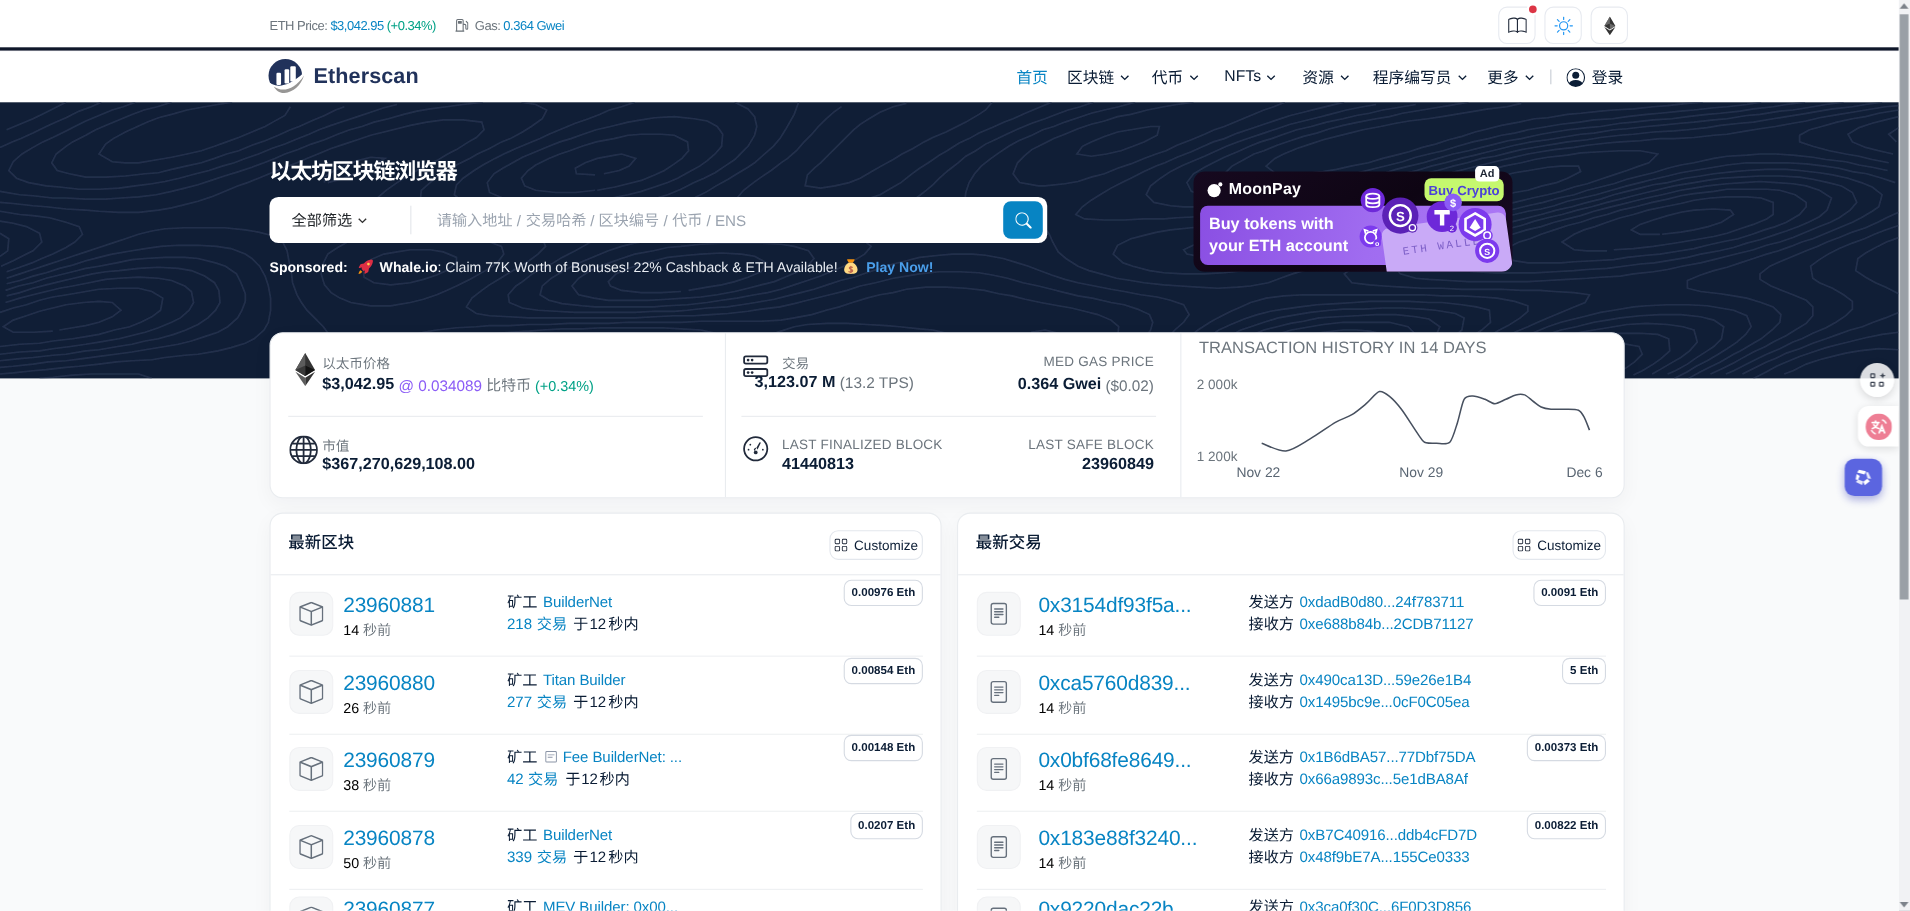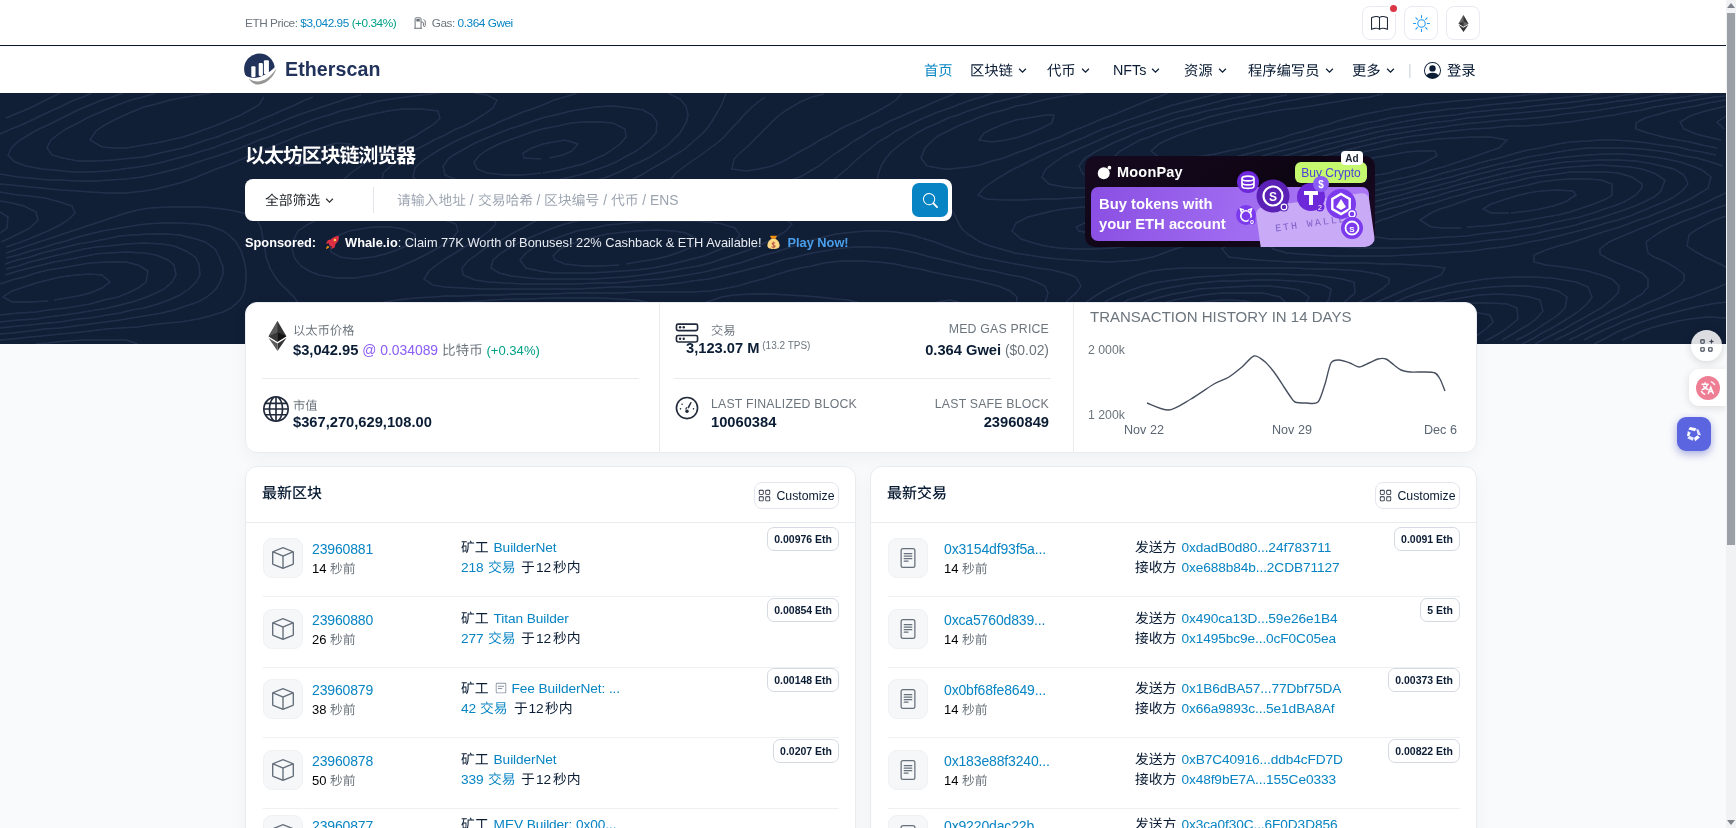--- a/index.html
+++ b/index.html
@@ -1,21 +1,21 @@
 <!DOCTYPE html>
 <html><head><meta charset="utf-8"><title>Etherscan</title>
 <style>
 *{margin:0;padding:0;box-sizing:border-box}
 html,body{width:1736px;height:828px;overflow:hidden;font-family:"Liberation Sans",sans-serif;background:#f9fafb}
 .page{position:relative;width:1726px;height:828px}
 a{text-decoration:none}
 .lk{color:#0784c3}
-.f15{font-size:14px;letter-spacing:-.15px}
+.f15{font-size:19px;letter-spacing:-.15px}
 .f14{font-size:13.7px;letter-spacing:-.1px}
-.topbar{position:absolute;left:0;top:0;width:100%;height:46px;background:#fff;border-bottom:1px solid #0f172a}
+.topbar{position:absolute;left:0;top:0;width:100%;height:46px;background:#fff;border-bottom:3px solid #0f172a}
 .header{position:absolute;left:0;top:47px;width:100%;height:46px;background:#fff}
 .hero{position:absolute;left:0;top:93px;width:100%;height:251px;background:#101e36;overflow:hidden}
 .tb-item{position:absolute;top:0;height:45px;display:flex;align-items:center;font-size:11.8px;color:#6c757d;letter-spacing:-.45px}
 .navbtn{position:absolute;top:6px;width:34px;height:34px;border:1px solid #e7eaf0;border-radius:8px;background:#fff;display:flex;align-items:center;justify-content:center}
 .nav{position:absolute;top:0;height:46px;display:flex;align-items:center;font-size:14.3px;color:#0b1d35;font-weight:500}
 .card{position:absolute;background:#fff;border:1px solid #e9ecef;border-radius:12px;box-shadow:0 6px 18px rgba(16,30,54,.04)}
 .slabel{font-size:12.3px;color:#6c757d;letter-spacing:.2px}
 .sval{font-size:14.7px;color:#0b1d35;font-weight:700}
 .hdiv{position:absolute;height:1px;background:#e9ecef}
 .vdiv{position:absolute;width:1px;background:#e9ecef}
@@ -316,21 +316,21 @@
 
   <div style="position:absolute;left:1085px;top:63px;width:290px;height:91px;border-radius:10px;background:linear-gradient(145deg,#16091f 0%,#0e0513 55%,#1b0b28 100%);overflow:hidden">
     <div style="position:absolute;left:6px;right:6px;top:31px;bottom:6px;border-radius:7px;background:linear-gradient(100deg,#8a4fe3 0%,#a06cf0 55%,#ab77f5 100%)"></div>
     <div style="position:absolute;left:12px;top:8px;display:flex;align-items:center">
       <svg width="15" height="15" viewBox="0 0 20 20">
             <circle cx="9" cy="11" r="8" fill="#fff"></circle>
             <circle cx="16.5" cy="3.5" r="2.5" fill="#fff"></circle>
           </svg>
       <span style="color:#fff;font-weight:700;font-size:14.5px;margin-left:5px;letter-spacing:.2px">MoonPay</span>
     </div>
-    <div style="position:absolute;right:8px;top:6px;width:72px;height:21px;background:#c5f86e;border-radius:6px;display:flex;align-items:center;justify-content:center;color:#4b41d7;font-weight:400;font-size:12px">Buy Crypto</div>
+    <div style="position:absolute;right:8px;top:6px;width:72px;height:21px;background:#c5f86e;border-radius:6px;display:flex;align-items:center;justify-content:center;color:#4b41d7;font-weight:700;font-size:12px">Buy Crypto</div>
     <div style="position:absolute;left:14px;top:38px;color:#fff;font-weight:700;font-size:14.8px;line-height:20px">Buy tokens with<br>your ETH account</div>
     <svg style="position:absolute;left:150px;top:8px" width="140" height="83" viewBox="0 0 140 83">
       <g transform="rotate(-8 80 60)">
             <rect x="23" y="36" width="114" height="60" rx="7" fill="#c9aaf7"></rect>
             <text x="40" y="62" font-size="10" fill="#7d5fc7" font-family="Liberation Mono,monospace" letter-spacing="2">ETH WALLET</text>
           </g>
       <circle cx="13" cy="18" r="11" fill="#6d28d9"></circle>
           <g stroke="#fff" stroke-width="1.6" fill="none">
             <ellipse cx="13" cy="14.5" rx="6" ry="2.4"></ellipse>
             <path d="M7 14.5v4c0 1.3 2.7 2.4 6 2.4s6-1.1 6-2.4v-4M7 18.5v3.5c0 1.3 2.7 2.4 6 2.4s6-1.1 6-2.4v-3.5"></path>
@@ -408,36 +408,36 @@
           <circle cx="6" cy="4.5" r=".75"></circle>
           <circle cx="3.75" cy="11.5" r=".75"></circle>
           <circle cx="6" cy="11.5" r=".75"></circle>
         </svg></div>
   <div style="position:absolute;left:465px;top:19px" class="slabel"><svg style="vertical-align:middle;" width="24.6" height="12.3" viewBox="0 0 2000 1000" fill="#6c757d">
           <path transform="translate(0 880) scale(1 -1)" d="M318 597C258 521 159 442 70 392C87 380 115 351 129 336C216 393 322 483 391 569ZM618 555C711 491 822 396 873 332L936 382C881 445 768 536 677 598ZM352 422 285 401C325 303 379 220 448 152C343 72 208 20 47 -14C61 -31 85 -64 93 -82C254 -42 393 16 503 102C609 16 744 -42 910 -74C920 -53 941 -22 958 -5C797 21 663 74 559 151C630 220 686 303 727 406L652 427C618 335 568 260 503 199C437 261 387 336 352 422ZM418 825C443 787 470 737 485 701H67V628H931V701H517L562 719C549 754 516 809 489 849Z"></path>
           <path transform="translate(1000 880) scale(1 -1)" d="M260 573H754V473H260ZM260 731H754V633H260ZM186 794V410H297C233 318 137 235 39 179C56 167 85 140 98 126C152 161 208 206 260 257H399C332 150 232 55 124 -6C141 -18 169 -45 181 -60C295 15 408 127 483 257H618C570 137 493 31 402 -38C418 -49 449 -73 461 -85C557 -6 642 116 696 257H817C801 85 784 13 763 -7C753 -17 744 -19 726 -19C708 -19 662 -19 613 -13C625 -32 632 -60 633 -79C683 -82 732 -82 757 -80C786 -78 806 -71 826 -52C856 -20 876 66 895 291C897 302 898 325 898 325H322C345 352 366 381 384 410H829V794Z"></path>
         </svg></div>
   <div style="position:absolute;left:440px;top:37px;height:20px;display:flex;align-items:flex-start">
         <a class="sval lk" style="color:#0b1d35">3,123.07 M</a>
-        <span style="font-size:10px;color:#6c757d">&nbsp;(13.2 TPS)</span>
+        <span style="font-size:14px;color:#6c757d">&nbsp;(13.2 TPS)</span>
       </div>
   <div style="position:absolute;right:427px;top:19px" class="slabel">MED GAS PRICE</div>
   <div style="position:absolute;right:427px;top:37px;height:20px;display:flex;align-items:center">
         <span class="sval">0.364 Gwei</span>
         <span style="font-size:13.9px;color:#6c757d">&nbsp;($0.02)</span>
       </div>
   <div class="hdiv" style="left:428px;top:75px;width:377px"></div>
   <div style="position:absolute;left:428px;top:92px"><svg width="26" height="26" viewBox="0 0 16 16" fill="#212a3b">
           <path d="M8 2a6 6 0 1 0 0 12A6 6 0 0 0 8 2zM1 8a7 7 0 1 1 14 0A7 7 0 0 1 1 8z"></path>
           <path d="M7.35 9.27a1 1 0 1 1 1.3 0l2.1-4.4a.4.4 0 0 0-.66-.44L7.35 9.27z"></path>
           <circle cx="8" cy="10" r="1.05"></circle>
           <path d="M4.5 8.5a.5.5 0 1 1-1 0 .5.5 0 0 1 1 0zm1-2.8a.5.5 0 1 1-1 0 .5.5 0 0 1 1 0zM12.5 8.5a.5.5 0 1 1-1 0 .5.5 0 0 1 1 0z"></path>
         </svg></div>
   <div style="position:absolute;left:465px;top:94px" class="slabel">LAST FINALIZED BLOCK</div>
-  <div style="position:absolute;left:465px;top:111px" class="sval">10060384</div>
+  <div style="position:absolute;left:465px;top:111px" class="sval">41440813</div>
   <div style="position:absolute;right:427px;top:94px" class="slabel">LAST SAFE BLOCK</div>
   <div style="position:absolute;right:427px;top:111px" class="sval">23960849</div>
   <div class="vdiv" style="left:827px;top:0;height:149px"></div>
   <div style="position:absolute;left:844px;top:5px;font-size:15px;color:#6c757d">TRANSACTION HISTORY IN 14 DAYS</div>
   <div style="position:absolute;left:842px;top:36px"><svg width="372" height="100" viewBox="0 0 372 100">
           <text x="0" y="15" font-size="12.3" fill="#6c757d">2 000k</text>
           <text x="0" y="80" font-size="12.3" fill="#6c757d">1 200k</text>
           <text x="36" y="95" font-size="12.6" fill="#5a6673">Nov 22</text>
           <text x="184" y="95" font-size="12.6" fill="#5a6673">Nov 29</text>
           <text x="336" y="95" font-size="12.6" fill="#5a6673">Dec 6</text>

